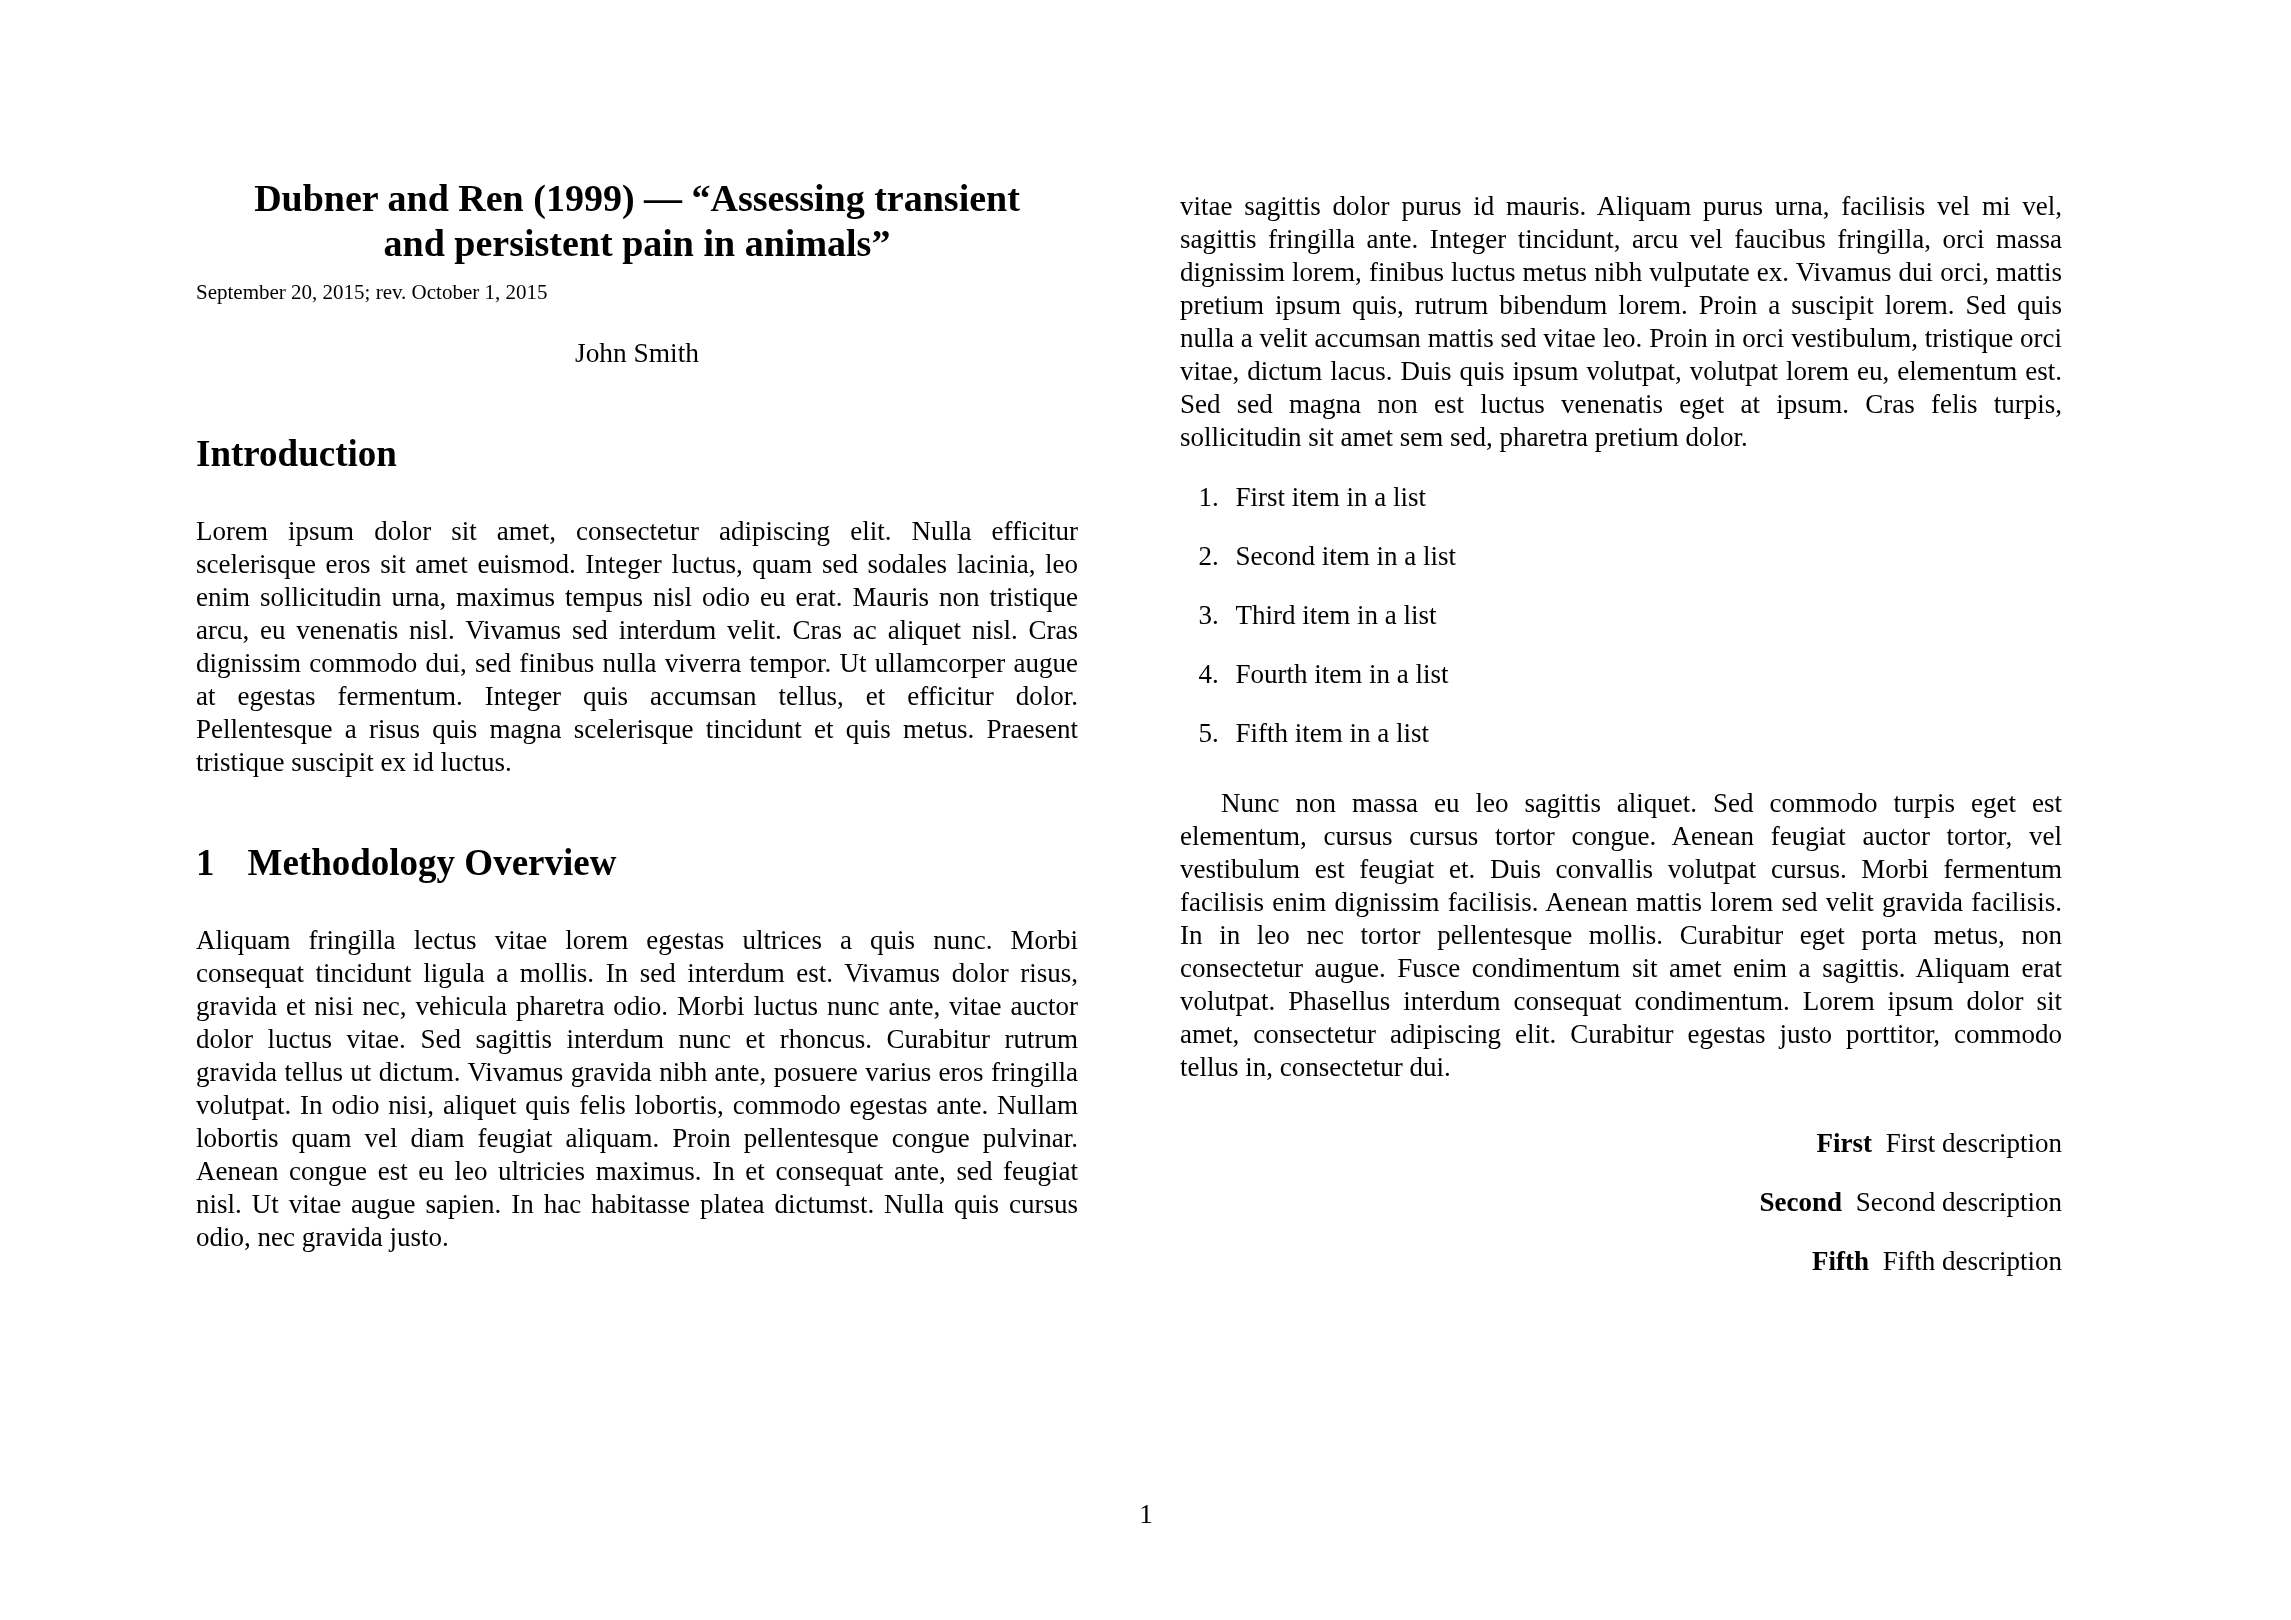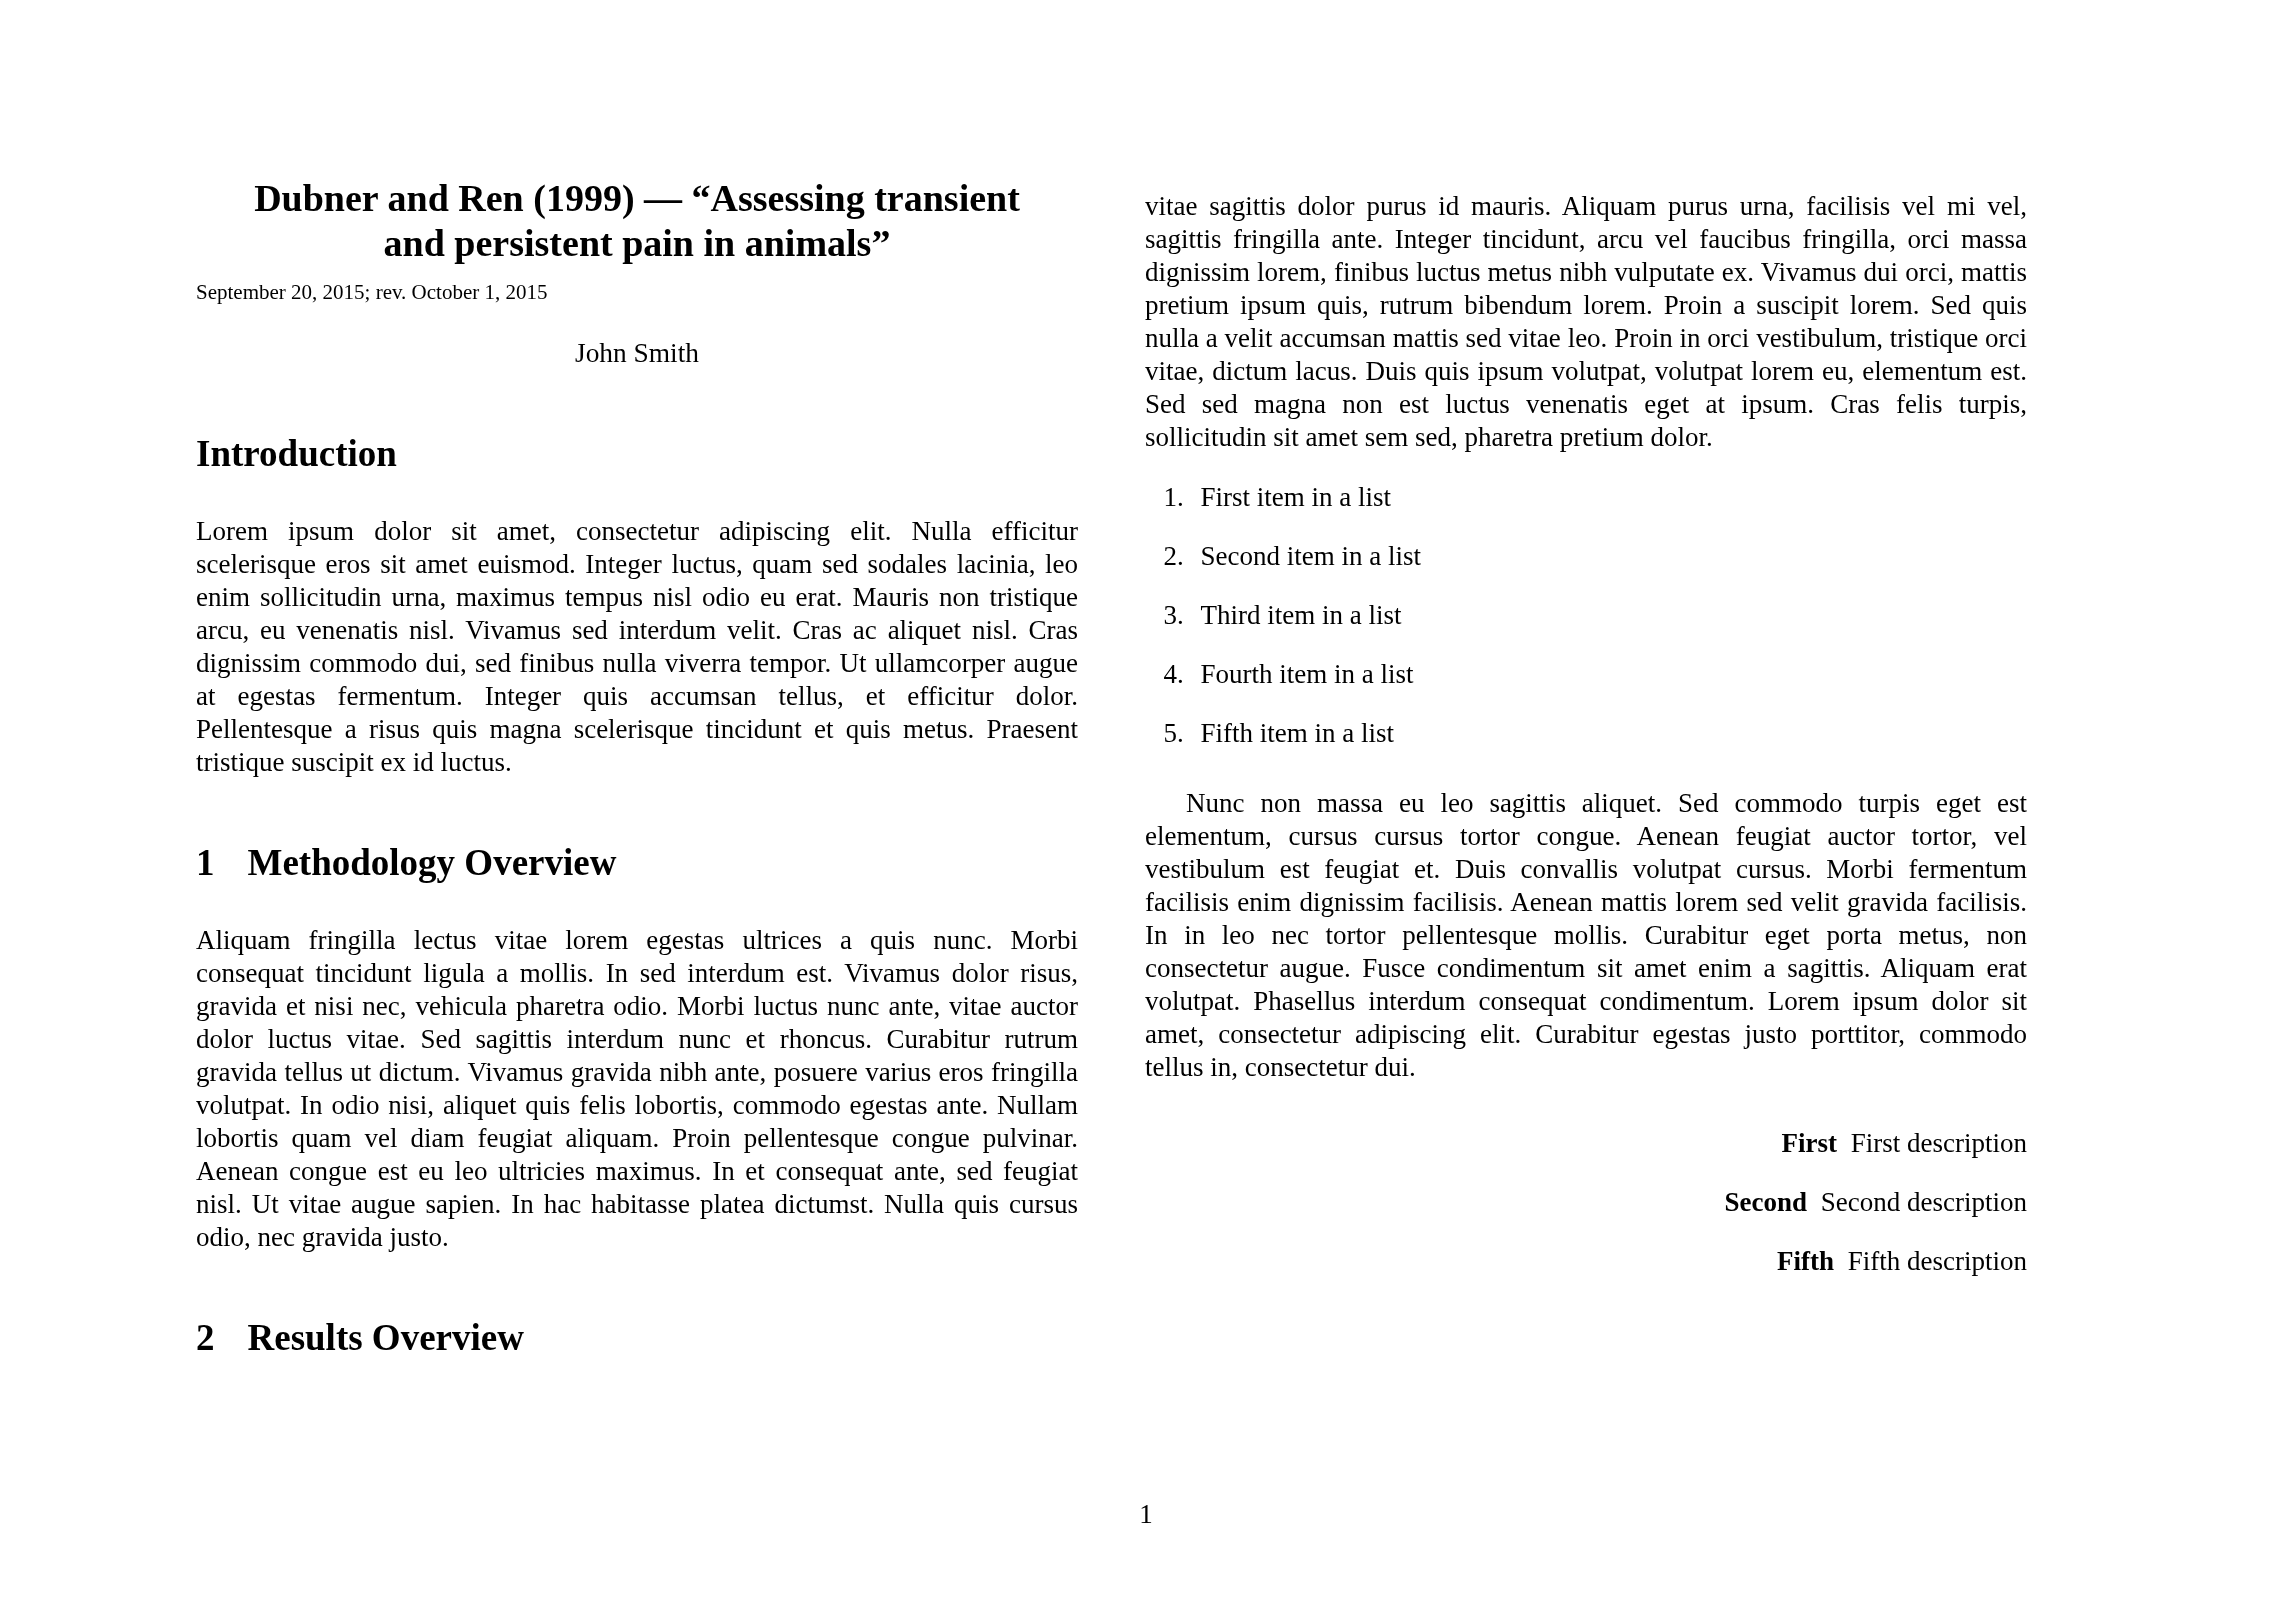--- a/index.html
+++ b/index.html
@@ -7,21 +7,21 @@
     position:relative;
     width:2292px;
     height:1620px;
     background:#ffffff;
     color:#000000;
     font-family:"Liberation Serif", serif;
     overflow:hidden;
   }
   .columns {
     display:flex;
-    gap:67px;
+    gap:102px;
     padding:176px 184px 0 196px;
   }
   .column { width:882px; flex:0 0 882px; }
 
   .title {
     font-size:38px;
     font-weight:700;
     line-height:45px;
     text-align:center;
   }
@@ -115,23 +115,20 @@
       <div class="heading">
         <span>Introduction</span>
       </div>
       <p class="body-text">Lorem ipsum dolor sit amet, consectetur adipiscing elit. Nulla efficitur scelerisque eros sit amet euismod. Integer luctus, quam sed sodales lacinia, leo enim sollicitudin urna, maximus tempus nisl odio eu erat. Mauris non tristique arcu, eu venenatis nisl. Vivamus sed interdum velit. Cras ac aliquet nisl. Cras dignissim commodo dui, sed finibus nulla viverra tempor. Ut ullamcorper augue at egestas fermentum. Integer quis accumsan tellus, et efficitur dolor. Pellentesque a risus quis magna scelerisque tincidunt et quis metus. Praesent tristique suscipit ex id luctus.</p>
 
       <div class="heading">
         <span class="heading-number">1</span><span>Methodology Overview</span>
       </div>
       <p class="body-text">Aliquam fringilla lectus vitae lorem egestas ultrices a quis nunc. Morbi consequat tincidunt ligula a mollis. In sed interdum est. Vivamus dolor risus, gravida et nisi nec, vehicula pharetra odio. Morbi luctus nunc ante, vitae auctor dolor luctus vitae. Sed sagittis interdum nunc et rhoncus. Curabitur rutrum gravida tellus ut dictum. Vivamus gravida nibh ante, posuere varius eros fringilla volutpat. In odio nisi, aliquet quis felis lobortis, commodo egestas ante. Nullam lobortis quam vel diam feugiat aliquam. Proin pellentesque congue pulvinar. Aenean congue est eu leo ultricies maximus. In et consequat ante, sed feugiat nisl. Ut vitae augue sapien. In hac habitasse platea dictumst. Nulla quis cursus odio, nec gravida justo.</p>
 
-      <div class="heading">
-        <span class="heading-number">2</span><span>Results Overview</span>
-      </div>
 
     </div>
 
     <div class="column">
 
       <p class="body-text cont-para">vitae sagittis dolor purus id mauris. Aliquam purus urna, facilisis vel mi vel, sagittis fringilla ante. Integer tincidunt, arcu vel faucibus fringilla, orci massa dignissim lorem, finibus luctus metus nibh vulputate ex. Vivamus dui orci, mattis pretium ipsum quis, rutrum bibendum lorem. Proin a suscipit lorem. Sed quis nulla a velit accumsan mattis sed vitae leo. Proin in orci vestibulum, tristique orci vitae, dictum lacus. Duis quis ipsum volutpat, volutpat lorem eu, elementum est. Sed sed magna non est luctus venenatis eget at ipsum. Cras felis turpis, sollicitudin sit amet sem sed, pharetra pretium dolor.</p>
 
       <div class="num-list">
         <div class="num-item">
           <span class="num-label">1.</span>

